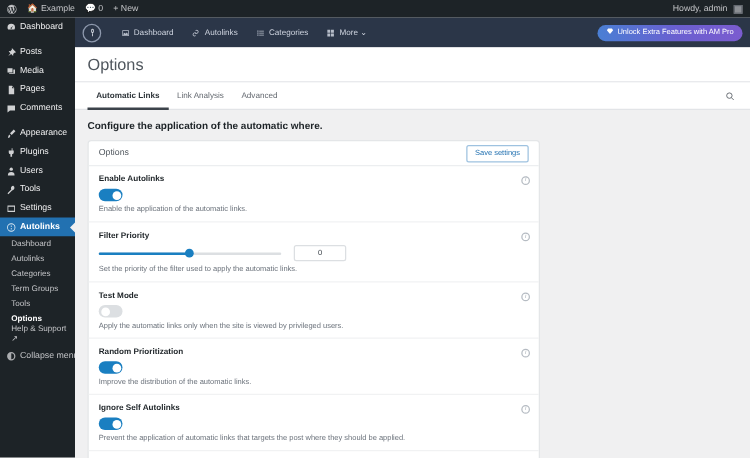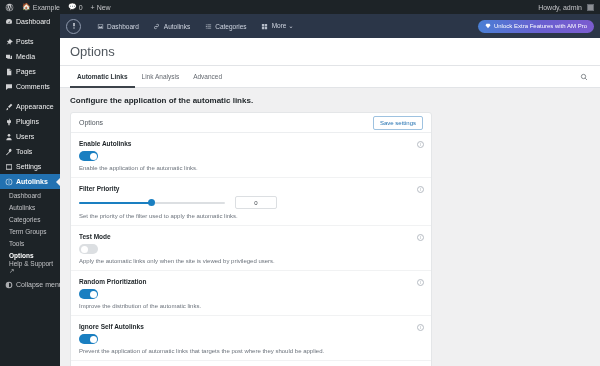--- a/index.html
+++ b/index.html
@@ -352,21 +352,21 @@
     <div class="tab-spacer"></div>
     <div id="tab-search">
       <svg viewBox="0 0 24 24">
           <circle cx="10.5" cy="10.5" r="6.5"></circle>
           <line x1="15.5" y1="15.5" x2="21" y2="21"></line>
         </svg>
     </div>
   </div>
 
   <div id="content-wrap">
-    <div id="section-title">Configure the application of the automatic links.</div>
+    <div id="section-title">Configure the application of the automatic where.</div>
 
     <div id="card">
       <div id="card-head">
         <div id="card-head-title">Options</div>
         <div id="save-btn">Save settings</div>
       </div>
 
       <div class="field">
         <div class="field-label">Enable Autolinks</div>
         <div class="toggle on">

